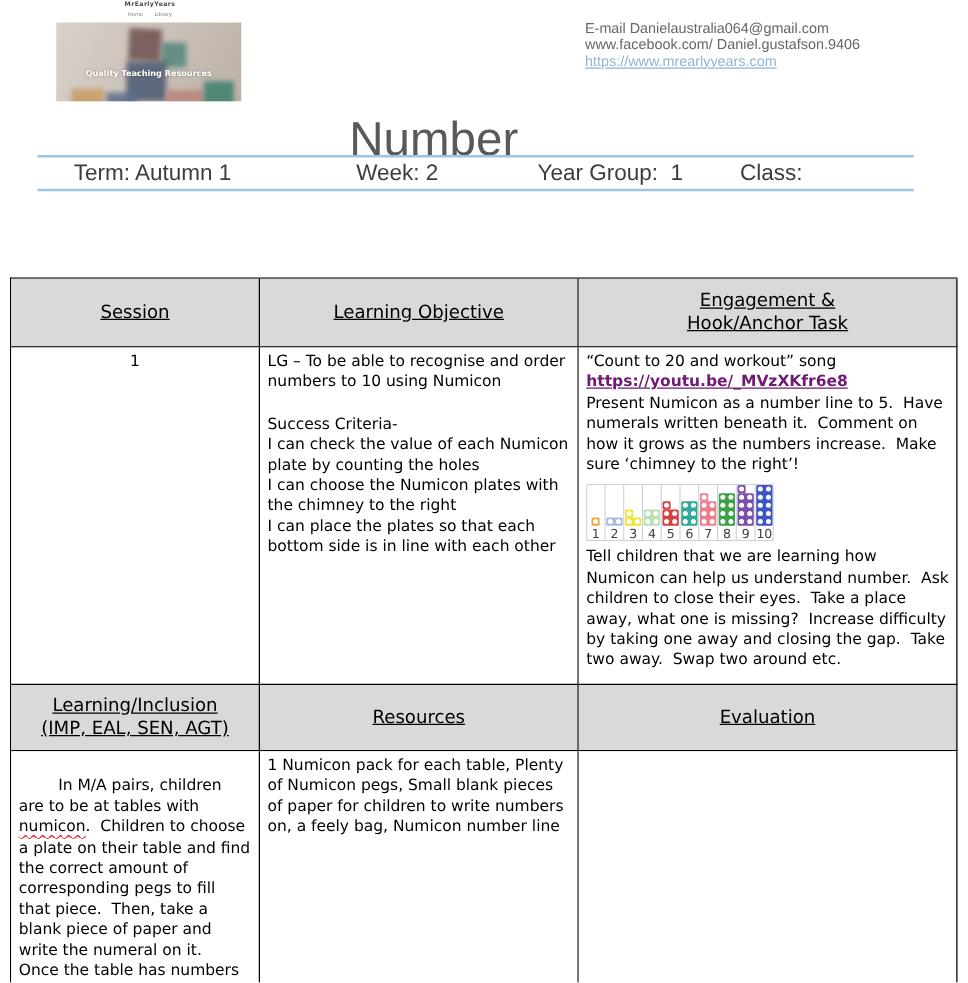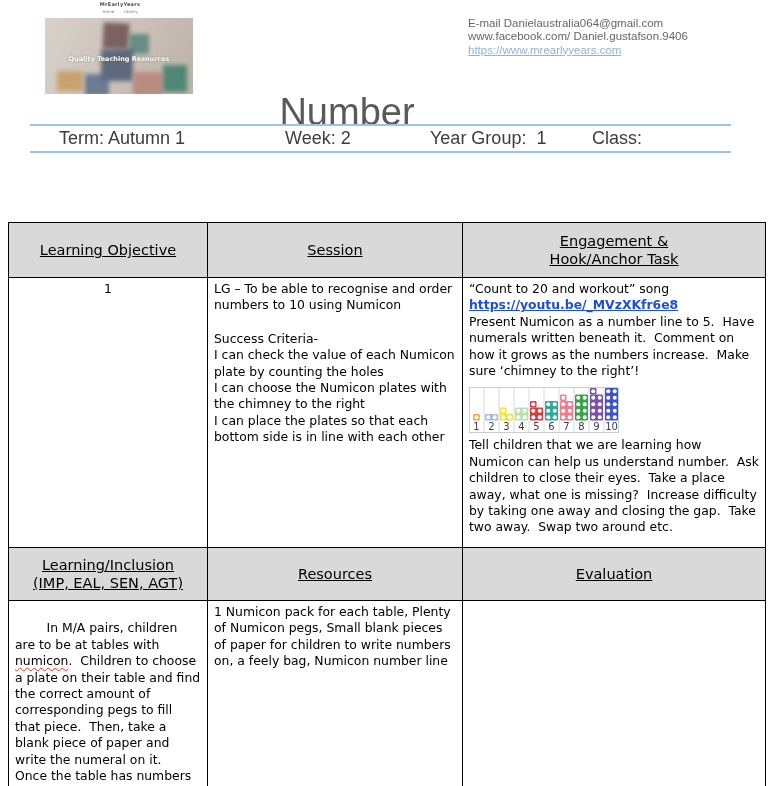--- a/index.html
+++ b/index.html
@@ -4,21 +4,21 @@
 <style>
   html,body{margin:0;padding:0;background:#fff;}
   .page{position:relative;width:774px;height:786px;background:#fff;overflow:hidden;
         font-family:"DejaVu Sans","Liberation Sans",sans-serif;color:#000;}
 
   
   .logo{position:absolute;left:45px;top:1px;width:150px;text-align:center;}
   .logo-site{font-size:5px;font-weight:bold;color:#4a4a4a;letter-spacing:.3px;line-height:7px;}
   .logo-nav{font-size:4px;color:#7a7a7a;line-height:7px;}
   .logo-nav span{margin:0 4px;}
-  .logo-photo{position:relative;margin-top:3px;width:148px;height:76px;overflow:hidden;
+  .logo-photo{position:relative;margin-top:3px;width:148px;height:63px;overflow:hidden;
               background:linear-gradient(115deg,#d8d2cb 0%,#cac0b7 55%,#bcb2a8 100%);}
   .blk{position:absolute;filter:blur(2px);opacity:.85;}
   .blk1{left:58px;top:5px;width:26px;height:26px;background:#6f5150;transform:rotate(3deg);}
   .blk2{left:84px;top:16px;width:20px;height:20px;background:#57867c;}
   .blk3{left:56px;top:31px;width:32px;height:32px;background:#4b5a72;}
   .blk4{left:12px;top:53px;width:26px;height:20px;background:#c99c62;}
   .blk5{left:40px;top:56px;width:24px;height:22px;background:#5a6f8c;}
   .blk6{left:88px;top:54px;width:30px;height:24px;background:#b98379;}
   .blk7{left:118px;top:47px;width:24px;height:27px;background:#3c7f6d;}
   .logo-caption{position:absolute;left:0;top:37px;width:100%;text-align:center;color:#fff;
@@ -47,21 +47,21 @@
                 border-left:1.4px solid #000;border-top:1.4px solid #000;}
   .cell{border-right:1.4px solid #000;border-bottom:1.4px solid #000;box-sizing:border-box;
         font-size:12.4px;line-height:16.4px;overflow:hidden;}
   .hdr{background:#d9d9d9;display:flex;align-items:center;justify-content:center;text-align:center;
        font-size:14.5px;line-height:18px;text-decoration:underline;white-space:pre-line;}
   .body-cell{padding:3px 6px;background:#fff;}
   .prewrap{white-space:pre-wrap;}
   .session-val{text-align:center;padding-top:3px;}
   .lg-bold{font-weight:normal;white-space:pre-wrap;}
   .success-block{margin-top:17px;}
-  .doclink{color:#1d4ed8;text-decoration:underline;font-weight:bold;}
+  .doclink{color:#701a75;text-decoration:underline;font-weight:bold;}
   .misspelled{text-decoration:underline wavy #e03131;text-decoration-thickness:1px;text-underline-offset:2px;}
   .numicon-box{margin:8px 0 4px 0;width:150px;height:46px;}
 </style>
 </head>
 <body>
 
 <div class="page">
 
   <div class="logo">
     <div class="logo-site">MrEarlyYears</div>
@@ -91,22 +91,22 @@
 
   <div class="accent-line line-top"></div>
   <div class="meta-item meta-term">Term: Autumn 1</div>
   <div class="meta-item meta-week">Week: 2</div>
   <div class="meta-item meta-year">Year Group:  1</div>
   <div class="meta-item meta-class">Class:</div>
   <div class="accent-line line-bottom"></div>
 
   <div class="lesson-table">
 
+    <div class="cell hdr">Session</div>
     <div class="cell hdr">Learning Objective</div>
-    <div class="cell hdr">Session</div>
     <div class="cell hdr">Engagement &amp;
 Hook/Anchor Task</div>
 
     <div class="cell body-cell session-val">1</div>
 
     <div class="cell body-cell">
       <div class="lg-bold">LG – To be able to recognise and order numbers to 10 using Numicon</div>
       <div class="success-block">
         <div class="prewrap">Success Criteria-</div>
         <div class="prewrap">I can check the value of each Numicon plate by counting the holes</div>

